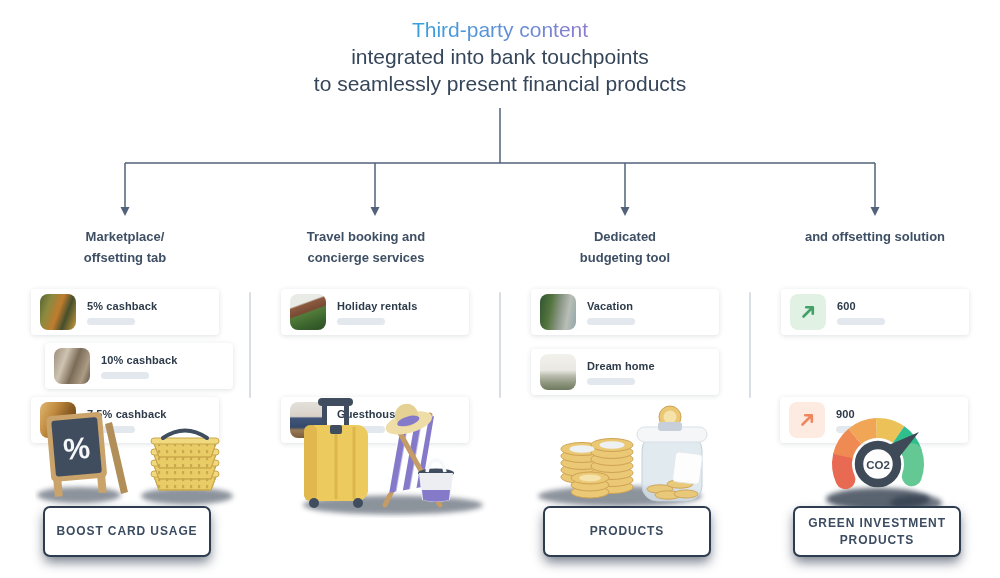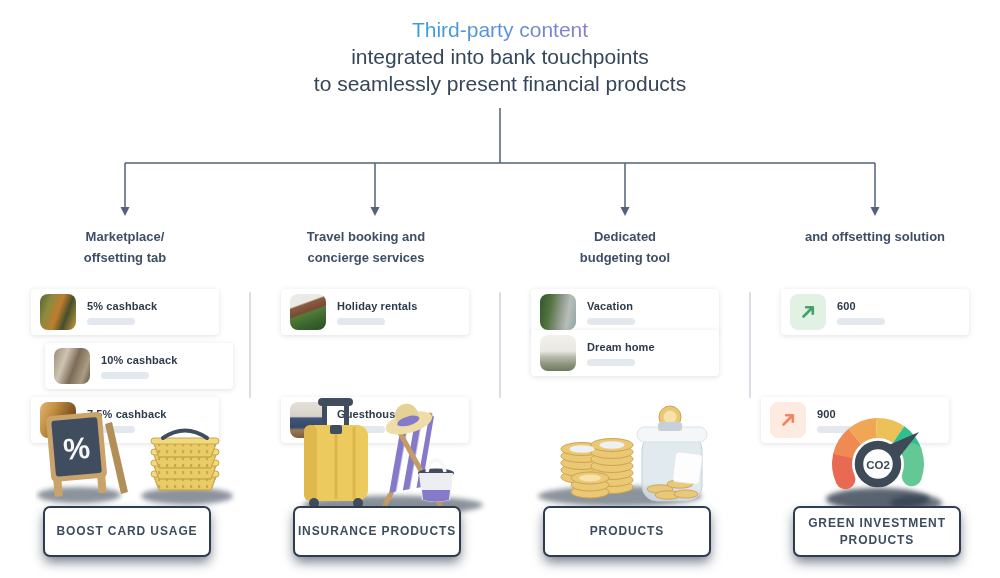--- a/index.html
+++ b/index.html
@@ -145,40 +145,40 @@
       </div>
   </div>
 
   <div class="card" style="left:531px;top:289px">
     <div class="thumb ph-beach" title="palm-tree-beach"></div>
     <div class="card-text">
         <div class="card-label">Vacation</div>
         <div class="bar"></div>
       </div>
   </div>
-  <div class="card" style="left:531px;top:330px">
+  <div class="card" style="left:531px;top:349px">
     <div class="thumb ph-home" title="bright-living-room"></div>
     <div class="card-text">
         <div class="card-label">Dream home</div>
         <div class="bar"></div>
       </div>
   </div>
 
   <div class="card" style="left:781px;top:289px">
     <div class="thumb icon-box" style="color: rgb(67, 160, 102); background-color: rgb(225, 241, 228);">
       <svg viewBox="0 0 20 20" fill="none" stroke="currentColor" stroke-width="2.6" stroke-linecap="round" stroke-linejoin="round">
           <path d="M5.5 14.5 L14 6 M8.2 5.2 H14.8 V11.8"></path>
         </svg>
     </div>
     <div class="card-text">
         <div class="card-label">600</div>
         <div class="bar"></div>
       </div>
   </div>
-  <div class="card" style="left:761px;top:397px">
+  <div class="card" style="left:780px;top:397px">
     <div class="thumb icon-box" style="color: rgb(240, 135, 92); background-color: rgb(253, 235, 226);">
       <svg viewBox="0 0 20 20" fill="none" stroke="currentColor" stroke-width="2.6" stroke-linecap="round" stroke-linejoin="round">
           <path d="M5.5 14.5 L14 6 M8.2 5.2 H14.8 V11.8"></path>
         </svg>
     </div>
     <div class="card-text">
         <div class="card-label">900</div>
         <div class="bar"></div>
       </div>
   </div>
@@ -299,17 +299,16 @@
       <path d="M78.4 30.0 A36 36 0 0 1 100.6 36.5" stroke="#ecc158"></path>
       <path d="M100.6 36.5 A36 36 0 0 1 114.3 55.2" stroke="#2fbf8e"></path>
       <path d="M114.3 55.2 A36 36 0 0 1 113.8 78.3" stroke="#63c893" stroke-linecap="round"></path>
     </g>
     <polygon points="121,34 86.2,49.1 97.8,63.5" fill="#3e4a58"></polygon>
     <circle cx="80" cy="66" r="19" fill="#fdfdfd" stroke="#3e4a58" stroke-width="8.5"></circle>
     <text x="80" y="70.5" font-size="11.5" font-weight="bold" fill="#3e4a58" text-anchor="middle" font-family="Liberation Sans, sans-serif">CO2</text>
   </svg>
 
   <div class="pill" style="left:43px">BOOST CARD USAGE</div>
-  <div class="pill" style="left:293px">INSURANCE PRODUCTS</div>
   <div class="pill" style="left:543px">PRODUCTS</div>
   <div class="pill" style="left:793px">GREEN INVESTMENT PRODUCTS</div>
 
 </div>
 
 </body></html>

